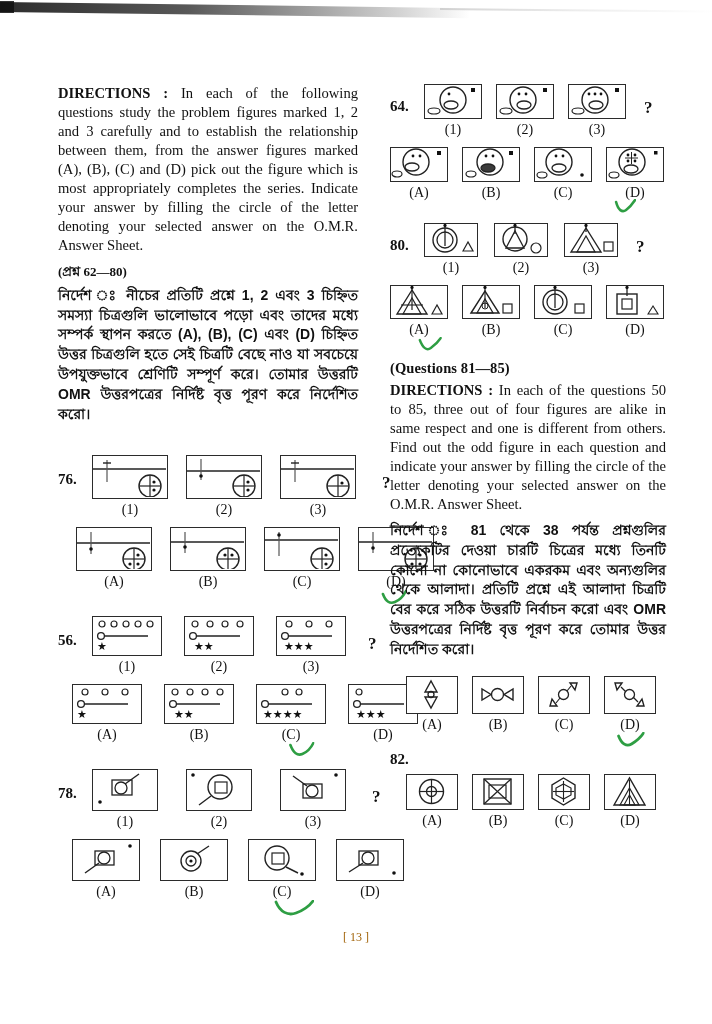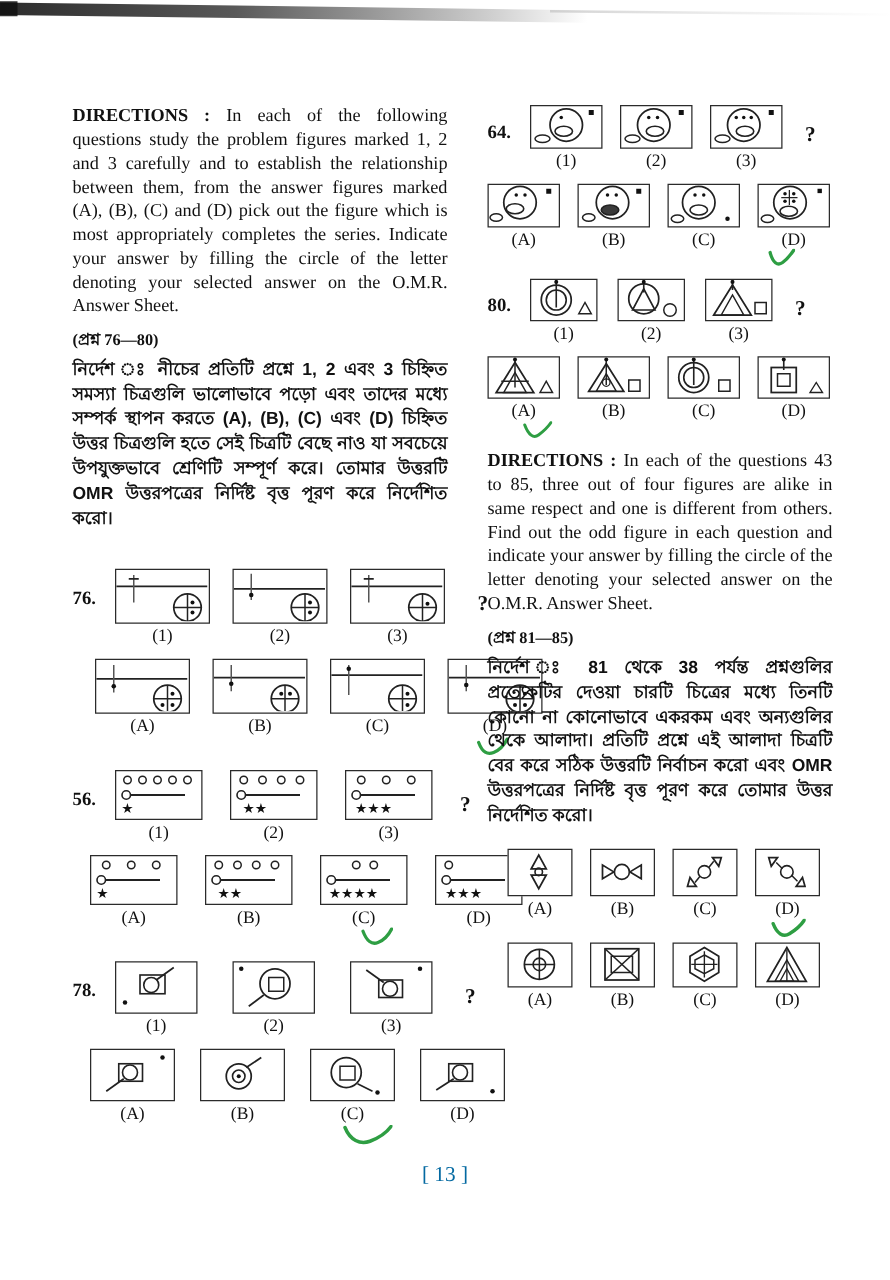--- a/index.html
+++ b/index.html
@@ -56,38 +56,38 @@
   .ansrow{display:flex;margin-top:9px;}
   .tick{
     position:absolute;left:50%;bottom:-16px;transform:translateX(-58%);
     width:26px;height:16px;
   }
   .tickwrap{position:relative;}
 
   svg{display:block;}
   .footer{
     position:absolute;left:0;right:0;top:930px;text-align:center;
-    font-size:17px;color:#0369a1;font-family:"Liberation Serif",serif;
+    font-size:12px;color:#a16207;font-family:"Liberation Serif",serif;
   }
 </style>
 </head>
 <body>
 
 <div class="page">
 
   <div class="scan-streak"></div>
   <div class="scan-streak2"></div>
   <div class="scan-edge"></div>
 
   <div class="col col-left">
 
 
     <p class="dir-en"><b>DIRECTIONS :</b><span> In each of the following questions study the problem figures marked 1, 2 and 3 carefully and to establish the relationship between them, from the answer figures marked (A), (B), (C) and (D) pick out the figure which is most appropriately completes the series. Indicate your answer by filling the circle of the letter denoting your selected answer on the O.M.R. Answer Sheet.</span></p>
 
-    <div class="bn-head">(প্রশ্ন 76—80)</div>
+    <div class="bn-head">(প্রশ্ন 62—80)</div>
 
     <p class="dir-bn">নির্দেশ ঃ নীচের প্রতিটি প্রশ্নে 1, 2 এবং 3 চিহ্নিত সমস্যা চিত্রগুলি ভালোভাবে পড়ো এবং তাদের মধ্যে সম্পর্ক স্থাপন করতে (A), (B), (C) এবং (D) চিহ্নিত উত্তর চিত্রগুলি হতে সেই চিত্রটি বেছে নাও যা সবচেয়ে উপযুক্তভাবে শ্রেণিটি সম্পূর্ণ করে। তোমার উত্তরটি OMR উত্তরপত্রের নির্দিষ্ট বৃত্ত পূরণ করে নির্দেশিত করো।</p>
 
     <div class="qblock" style="margin-top:30px;">
       <div class="qrow">
         <div class="qnum">76.</div>
         <div class="figs">
 
           <div class="figcell">
             <div class="figbox" style="width:76px;height:44px;">
@@ -648,24 +648,24 @@
               <circle cx="20" cy="1.5" r="1.6" fill="#111"></circle>
               <path d="M41,28 L46,20 L51,28 Z" fill="none" stroke="#222" stroke-width="1.1"></path>
             </svg>
           </div>
           <div class="figlabel">(D)</div>
         </div>
       </div>
     </div>
 
     <div style="margin-top:22px;">
-
-      <p class="dir-en"><b>DIRECTIONS :</b><span> In each of the questions 43 to 85, three out of four figures are alike in same respect and one is different from others. Find out the odd figure in each question and indicate your answer by filling the circle of the letter denoting your selected answer on the O.M.R. Answer Sheet.</span></p>
-
-      <div class="bn-head">(প্রশ্ন 81—85)</div>
+      <div class="qhead">(Questions 81—85)</div>
+
+      <p class="dir-en"><b>DIRECTIONS :</b><span> In each of the questions 50 to 85, three out of four figures are alike in same respect and one is different from others. Find out the odd figure in each question and indicate your answer by filling the circle of the letter denoting your selected answer on the O.M.R. Answer Sheet.</span></p>
+
 
       <p class="dir-bn">নির্দেশ ঃ 81 থেকে 38 পর্যন্ত প্রশ্নগুলির প্রত্যেকটির দেওয়া চারটি চিত্রের মধ্যে তিনটি কোনো না কোনোভাবে একরকম এবং অন্যগুলির থেকে আলাদা। প্রতিটি প্রশ্নে এই আলাদা চিত্রটি বের করে সঠিক উত্তরটি নির্বাচন করো এবং OMR উত্তরপত্রের নির্দিষ্ট বৃত্ত পূরণ করে তোমার উত্তর নির্দেশিত করো।</p>
     </div>
 
     <div class="qblock" style="margin-top:16px;">
       <div class="ansrow" style="margin-left:16px;margin-top:6px;">
 
         <div class="figcell tickwrap">
           <div class="figbox" style="width:52px;height:38px;">
             <svg width="49" height="35" viewBox="0 0 49 35">
@@ -713,20 +713,21 @@
           </div>
           <div class="figlabel">(D)</div>
           <svg class="tick" style="bottom:-15px;transform:translateX(-48%);width:28px;" viewBox="0 0 28 16">
             <path d="M2,4 C5,12 10,15 15,12 C20,9 25,4 27,1" fill="none" stroke="#2e9e43" stroke-width="2.8" stroke-linecap="round"></path>
           </svg>
         </div>
       </div>
     </div>
 
     <div class="qblock" style="margin-top:18px;">
+      <div class="qnum" style="padding-top:0;width:auto;">82.</div>
       <div class="ansrow" style="margin-left:16px;margin-top:6px;">
 
         <div class="figcell tickwrap">
           <div class="figbox" style="width:52px;height:36px;">
             <svg width="49" height="33" viewBox="0 0 49 33">
               <circle cx="24.5" cy="16.5" r="12" fill="none" stroke="#222" stroke-width="1.4"></circle>
               <circle cx="24.5" cy="16.5" r="5" fill="none" stroke="#222" stroke-width="1.3"></circle>
               <line x1="24.5" y1="4.5" x2="24.5" y2="28.5" stroke="#222" stroke-width="1.2"></line>
               <line x1="12.5" y1="16.5" x2="36.5" y2="16.5" stroke="#222" stroke-width="1.2"></line>
             </svg>

